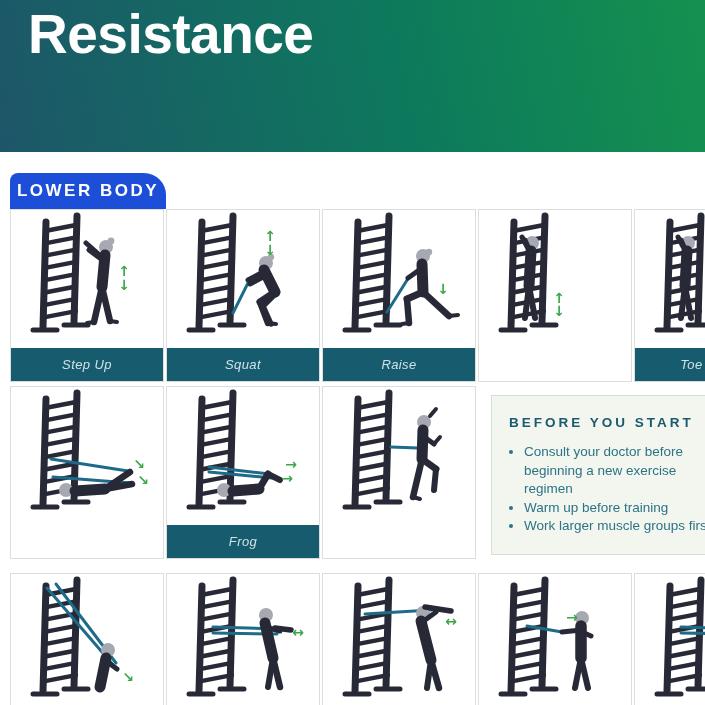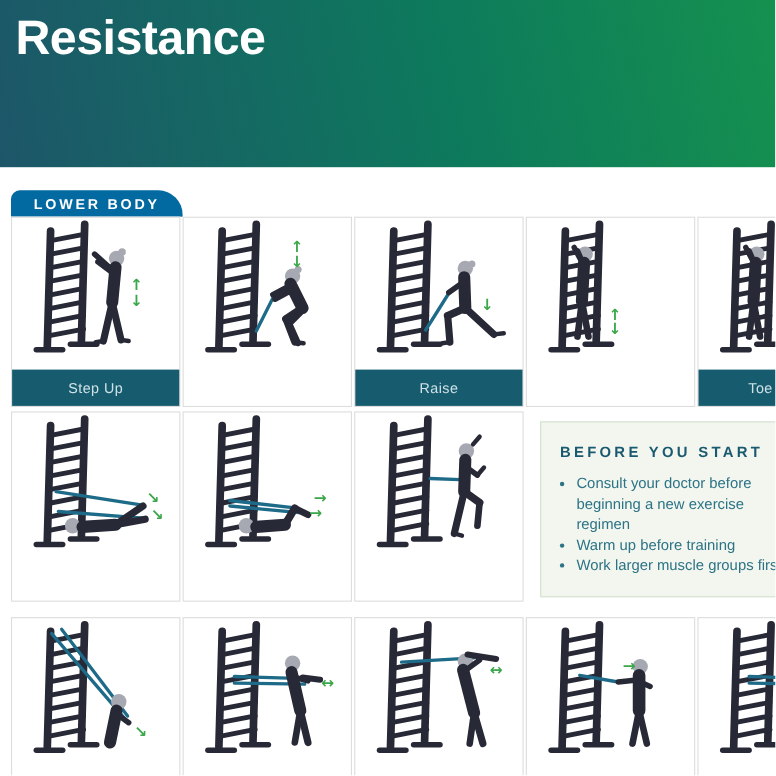--- a/index.html
+++ b/index.html
@@ -2,37 +2,37 @@
 <html><head>
 <meta charset="utf-8">
 <style>
   html,body{margin:0;padding:0;background:#ffffff;}
   body{font-family:"Liberation Sans","DejaVu Sans",sans-serif;}
   .poster{position:relative;width:705px;height:705px;overflow:hidden;background:#ffffff;}
 
   
   .hero{position:absolute;top:0;left:0;width:705px;height:152px;
         background:linear-gradient(78deg,#1d5669 0%,#0d7a5c 58%,#15914f 100%);}
-  .hero h1{margin:0;padding:9px 0 0 14px;font-size:44px;line-height:51px;
+  .hero h1{margin:0;padding:9px 0 0 28px;font-size:55px;line-height:51px;
            font-weight:700;color:#ffffff;letter-spacing:-0.5px;}
   .hero .line{display:block;}
 
   
   #grid-root{position:absolute;left:10px;top:173px;width:792px;}
   .section{margin-bottom:14px;}
-  .section-badge{width:156px;height:24px;background:#0369a1;border-radius:8px 22px 0 0;
-                 color:#ffffff;font-size:13px;font-weight:700;letter-spacing:2.5px;
+  .section-badge{width:156px;height:36px;background:#1d4ed8;border-radius:8px 22px 0 0;
+                 color:#ffffff;font-size:17px;font-weight:700;letter-spacing:2.5px;
                  display:flex;align-items:center;justify-content:center;}
   .card-row{display:flex;gap:2px;margin-bottom:4px;align-items:flex-start;}
 
   .card{width:154px;height:173px;background:#ffffff;border:1px solid #dcdddd;
         box-sizing:border-box;display:flex;flex-direction:column;flex:0 0 auto;}
   .card-illus{height:138px;display:flex;align-items:flex-end;justify-content:center;}
   .card-label{height:33px;background:#175c6e;color:#cfe2e7;font-size:13px;
-              letter-spacing:0.4px;display:flex;align-items:center;justify-content:center;}
+              letter-spacing:0.4px;display:flex;align-items:center;justify-content:center;font-style:italic;}
 
   
   .info-box{margin-left:13px;margin-top:9px;width:242px;height:160px;box-sizing:border-box;
             background:#f2f6ee;border:1px solid #d3e2cf;padding:19px 10px 0 17px;flex:0 0 auto;}
   .info-box h3{margin:0;font-size:13.5px;color:#1a5a70;letter-spacing:3px;font-weight:700;}
   .info-box ul{margin:13px 0 0;padding-left:15px;color:#2d7386;font-size:13.5px;
                line-height:18.5px;font-weight:400;}
   .info-box li{margin:0;white-space:pre;}
 </style>
 </head>
@@ -109,20 +109,21 @@
                   <path d="M108,82 L93,92" fill="none" stroke="#282936" stroke-width="7" stroke-linecap="round"></path>
                   <path d="M93,92 L101,113" fill="none" stroke="#282936" stroke-width="6.5" stroke-linecap="round"></path>
                   <path d="M101,113 L109,114" fill="none" stroke="#282936" stroke-width="4" stroke-linecap="round"></path>
                   <path d="M108,84 L96,96" fill="none" stroke="#282936" stroke-width="6" stroke-linecap="round"></path>
                   <path d="M96,96 L104,114" fill="none" stroke="#282936" stroke-width="5.5" stroke-linecap="round"></path>
                   <text x="103" y="31" font-size="14" font-weight="bold" fill="#3ba74a" text-anchor="middle" font-family="'DejaVu Sans',sans-serif">↑</text>
                   <text x="103" y="45" font-size="14" font-weight="bold" fill="#3ba74a" text-anchor="middle" font-family="'DejaVu Sans',sans-serif">↓</text>
                 </g>
               </svg>
             </div>
+            <div class="card-label">Squat</div>
           </div>
           <div class="card">
             <div class="card-illus">
               <svg width="152" height="138" viewBox="0 0 152 138">
                 <g>
                   <path d="M35,12 L32,117" fill="none" stroke="#282936" stroke-width="7" stroke-linecap="round"></path>
                   <path d="M66,6 L63,112" fill="none" stroke="#282936" stroke-width="7" stroke-linecap="round"></path>
                   <path d="M34,21 L65,15" fill="none" stroke="#282936" stroke-width="4.4" stroke-linecap="round"></path>
                   <path d="M34,33.3 L65,27.3" fill="none" stroke="#282936" stroke-width="4.4" stroke-linecap="round"></path>
                   <path d="M34,45.6 L65,39.6" fill="none" stroke="#282936" stroke-width="4.4" stroke-linecap="round"></path>
@@ -266,20 +267,21 @@
                   <path d="M42,85 L105,91" fill="none" stroke="#1d6b88" stroke-width="3" stroke-linecap="round"></path>
                   <circle cx="57" cy="103" r="7" fill="#a7a9b2"></circle>
                   <path d="M66,104 L92,102" fill="none" stroke="#282936" stroke-width="11" stroke-linecap="round"></path>
                   <path d="M92,102 L101,87" fill="none" stroke="#282936" stroke-width="7" stroke-linecap="round"></path>
                   <path d="M101,87 L113,93" fill="none" stroke="#282936" stroke-width="6" stroke-linecap="round"></path>
                   <text x="124" y="82" font-size="14" font-weight="bold" fill="#3ba74a" text-anchor="middle" font-family="'DejaVu Sans',sans-serif">→</text>
                   <text x="120" y="96" font-size="14" font-weight="bold" fill="#3ba74a" text-anchor="middle" font-family="'DejaVu Sans',sans-serif">→</text>
                 </g>
               </svg>
             </div>
+            <div class="card-label">Frog</div>
           </div>
           <div class="card">
             <div class="card-illus">
               <svg width="152" height="138" viewBox="0 0 152 138">
                 <g>
                   <path d="M35,12 L32,117" fill="none" stroke="#282936" stroke-width="7" stroke-linecap="round"></path>
                   <path d="M66,6 L63,112" fill="none" stroke="#282936" stroke-width="7" stroke-linecap="round"></path>
                   <path d="M34,21 L65,15" fill="none" stroke="#282936" stroke-width="4.4" stroke-linecap="round"></path>
                   <path d="M34,33.3 L65,27.3" fill="none" stroke="#282936" stroke-width="4.4" stroke-linecap="round"></path>
                   <path d="M34,45.6 L65,39.6" fill="none" stroke="#282936" stroke-width="4.4" stroke-linecap="round"></path>

